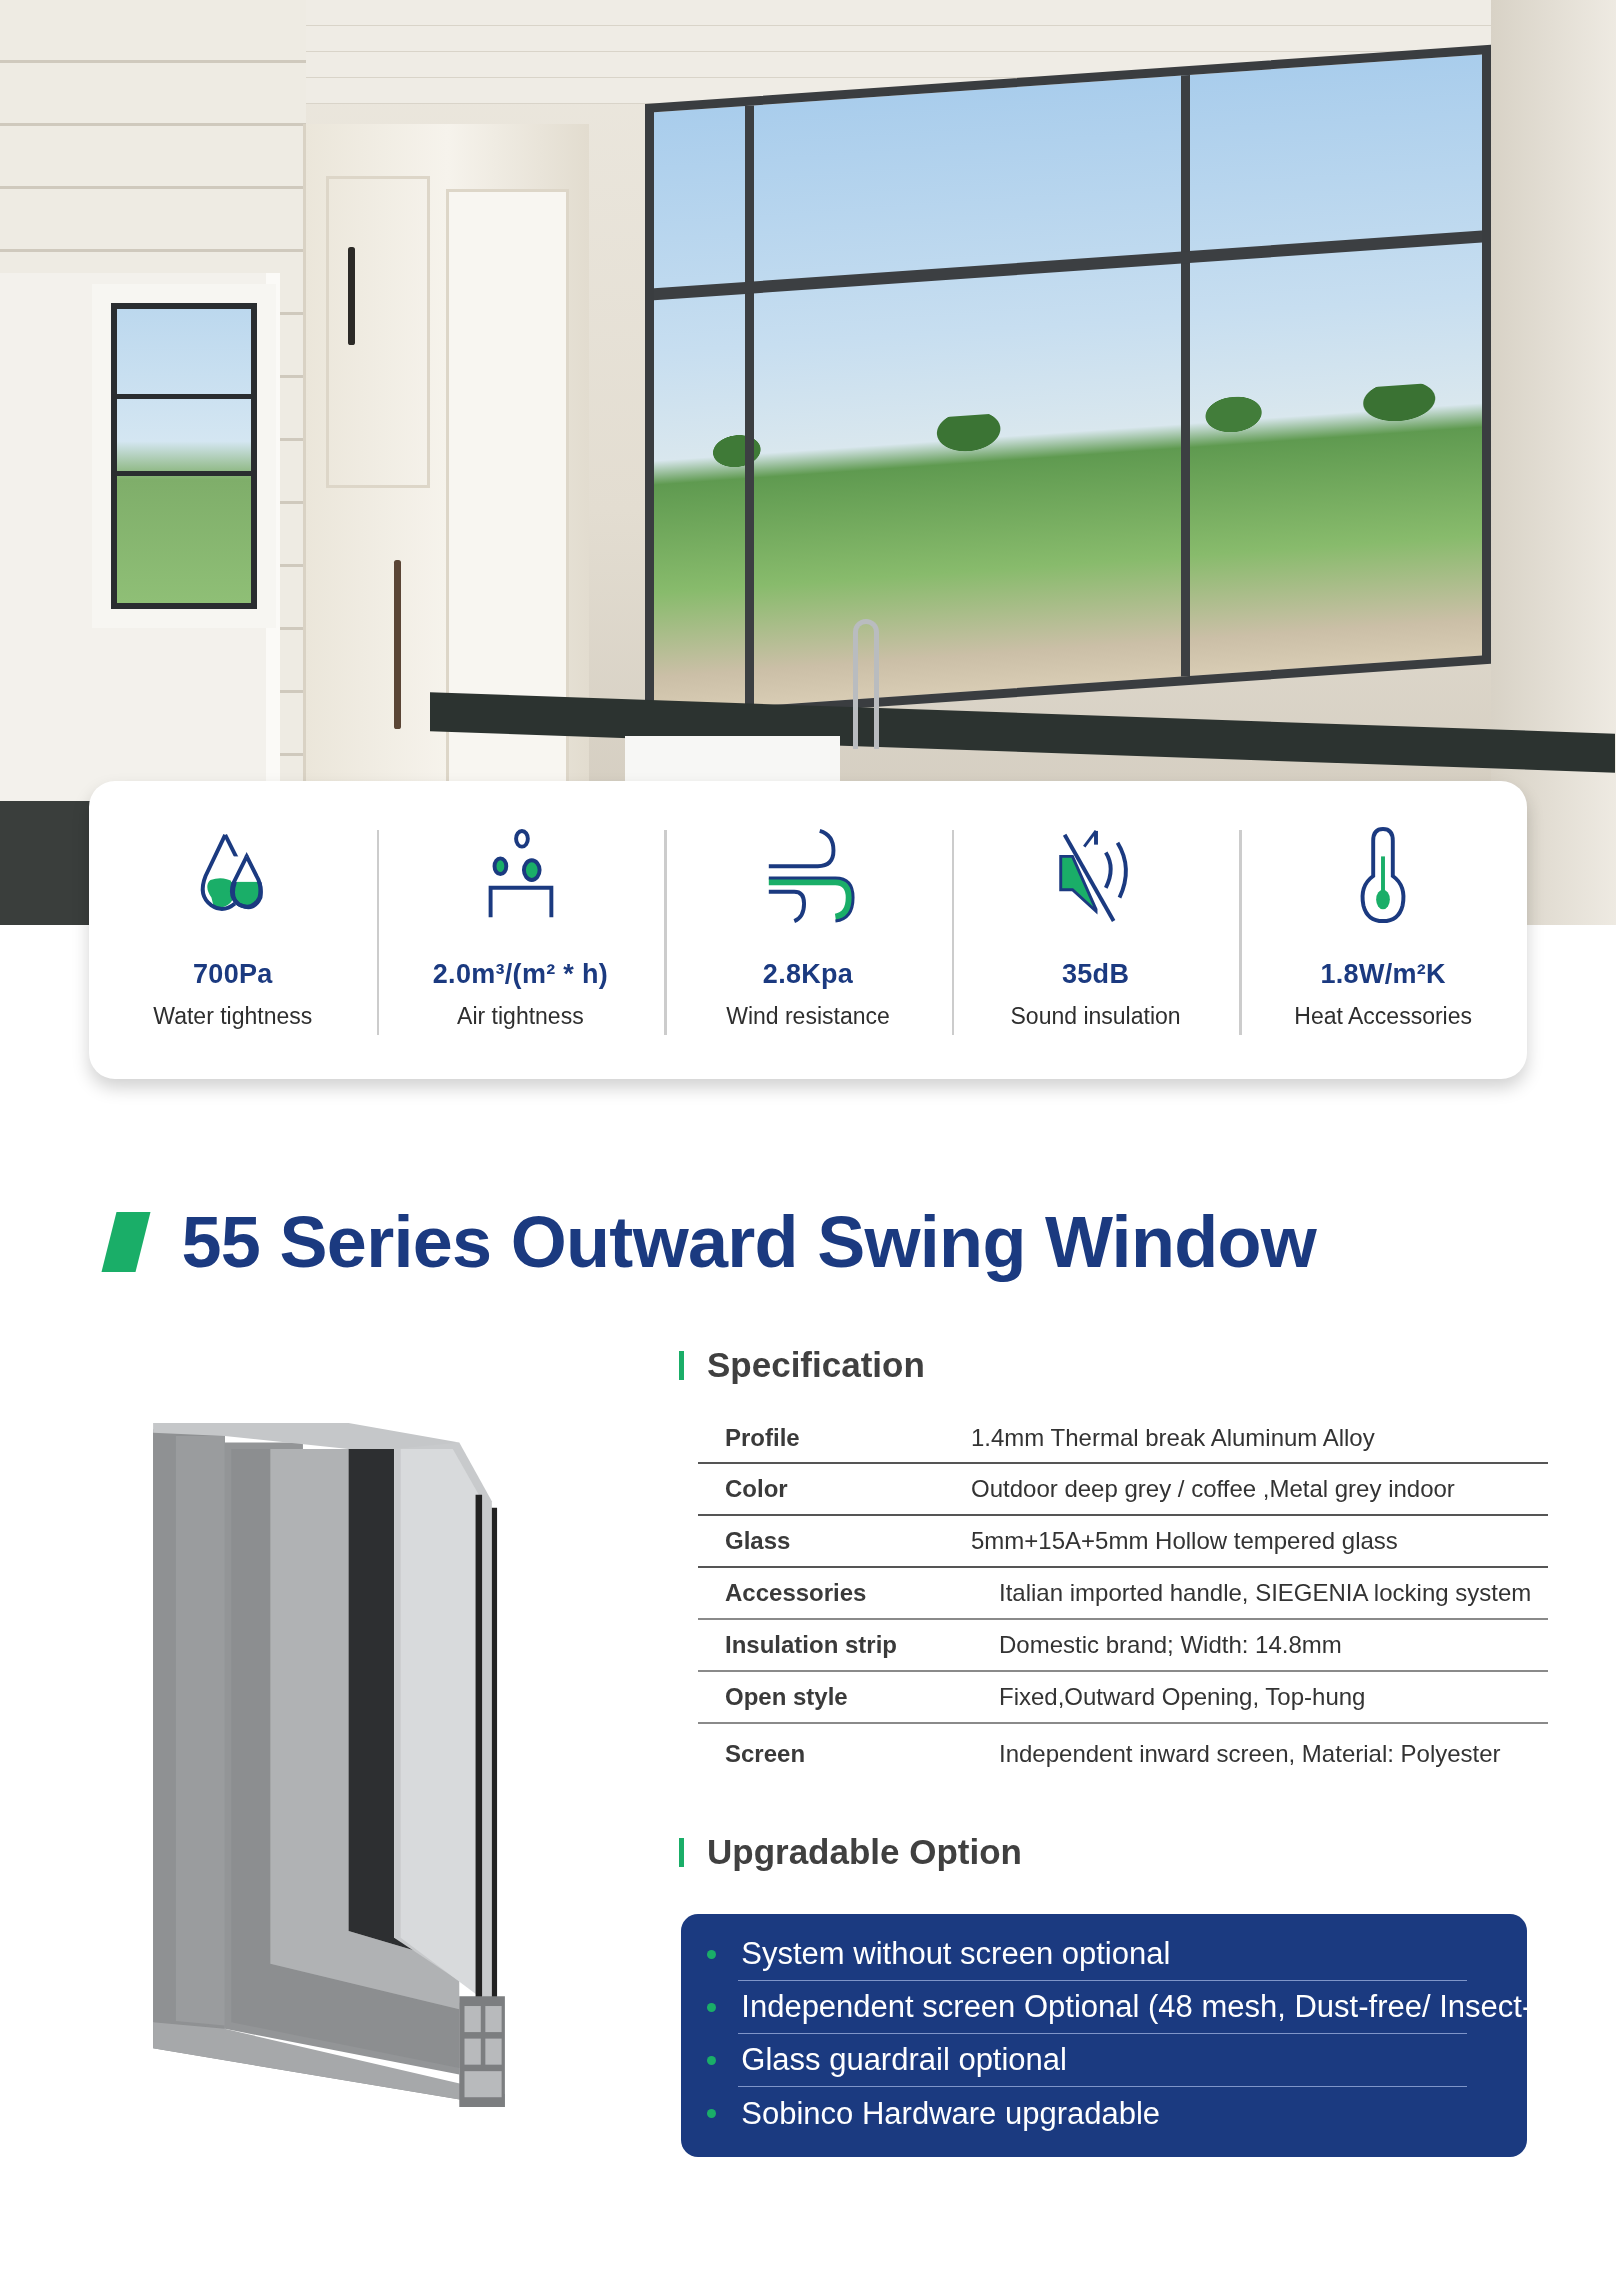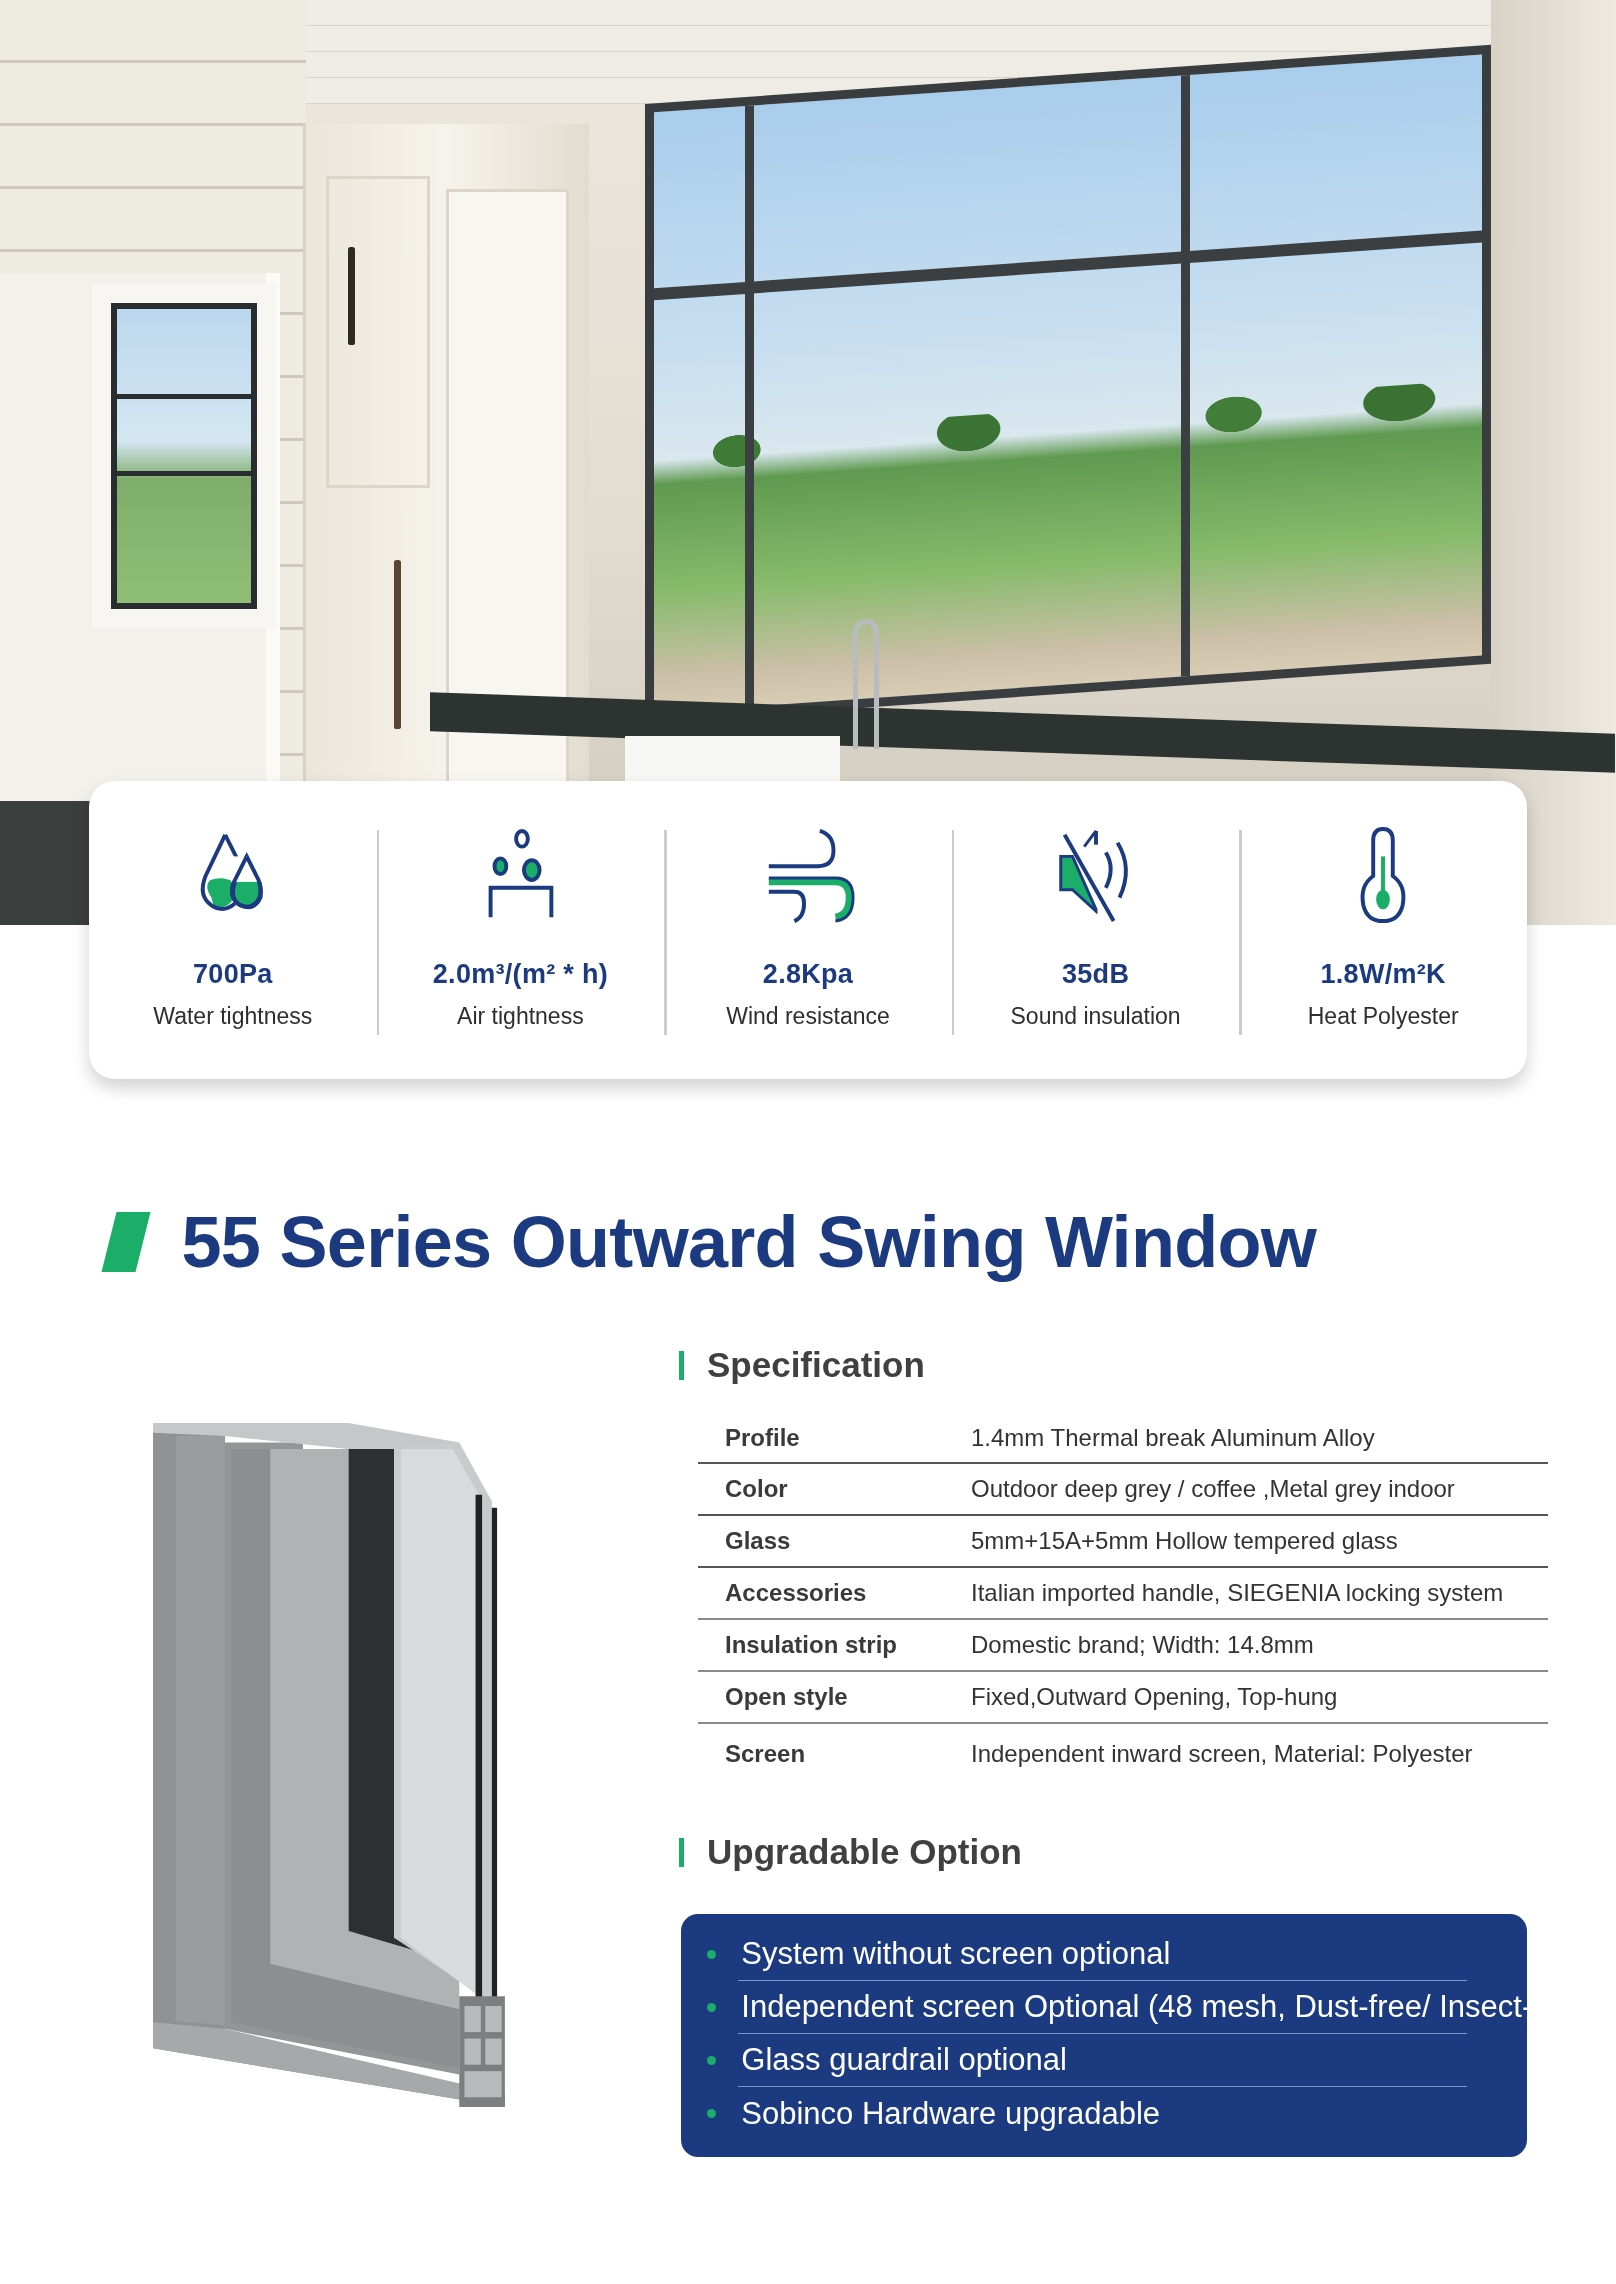--- a/index.html
+++ b/index.html
@@ -60,21 +60,21 @@
   .profile-img { position: absolute; left: 153px; top: 1423px; width: 352px; height: 684px; }
 
   
   .section-head { position: absolute; left: 679px; display: flex; align-items: center; }
   .section-head .bar { width: 4.6px; height: 29px; background: #1aae68; margin-right: 23.4px; }
   .section-head .text { font-size: 35px; font-weight: bold; color: #404040; }
 
   
   .spec-table { position: absolute; left: 698px; top: 1413px; width: 850px; }
   .spec-row { display: flex; align-items: center; height: 52px; border-bottom: 2px solid #555; }
-  .spec-row:nth-child(n+4) { border-bottom-color: #8a8a8a; }
+  .spec-row:nth-child(n+4) { border-bottom-color: #8a8a8a; gap: 28px; }
   .spec-row:last-child { border-bottom: none; height: 59px; }
   .spec-row:first-child { height: 51px; }
   .spec-key { width: 273px; padding-left: 27px; font-size: 24px; font-weight: bold; color: #3a3a3a; }
   .spec-val { flex: 1; font-size: 24px; color: #333; white-space: nowrap; }
 
   
   .upgrade-box { position: absolute; left: 681px; top: 1914px; width: 846px; height: 243px;
                  background: #1b3a80; border-radius: 17px; padding: 14.3px 0 0 0; }
   .upgrade-item { position: relative; height: 53px; display: flex; align-items: center; margin-left: 57px; width: 729px; }
   .upgrade-item:not(:last-child) { border-bottom: 1.3px solid #7f95c9; }
@@ -166,21 +166,21 @@
 
   <div class="metric">
     <div class="icon">
       <svg viewBox="0 0 100 100">
         <path d="M40 50 L40 14 Q40 2 50 2 Q60 2 60 14 L60 50 Q74 60 70 80 Q66 96 50 96 Q34 96 30 80 Q26 60 40 50 Z" fill="none" stroke="#1b3a80" stroke-width="4"></path>
         <rect x="48" y="30" width="4" height="40" fill="#1aae68"></rect>
         <ellipse cx="50" cy="74" rx="7" ry="10" fill="#1aae68"></ellipse>
       </svg>
     </div>
     <div class="value">1.8W/m²K</div>
-    <div class="label">Heat Polyester</div>
+    <div class="label">Heat Accessories</div>
   </div>
 </div>
 
 <div class="title-row">
   <div class="slash"></div>
   <div class="title">55 Series Outward Swing Window</div>
 </div>
 
 <svg class="profile-img" viewBox="0 0 540 1050">
 

